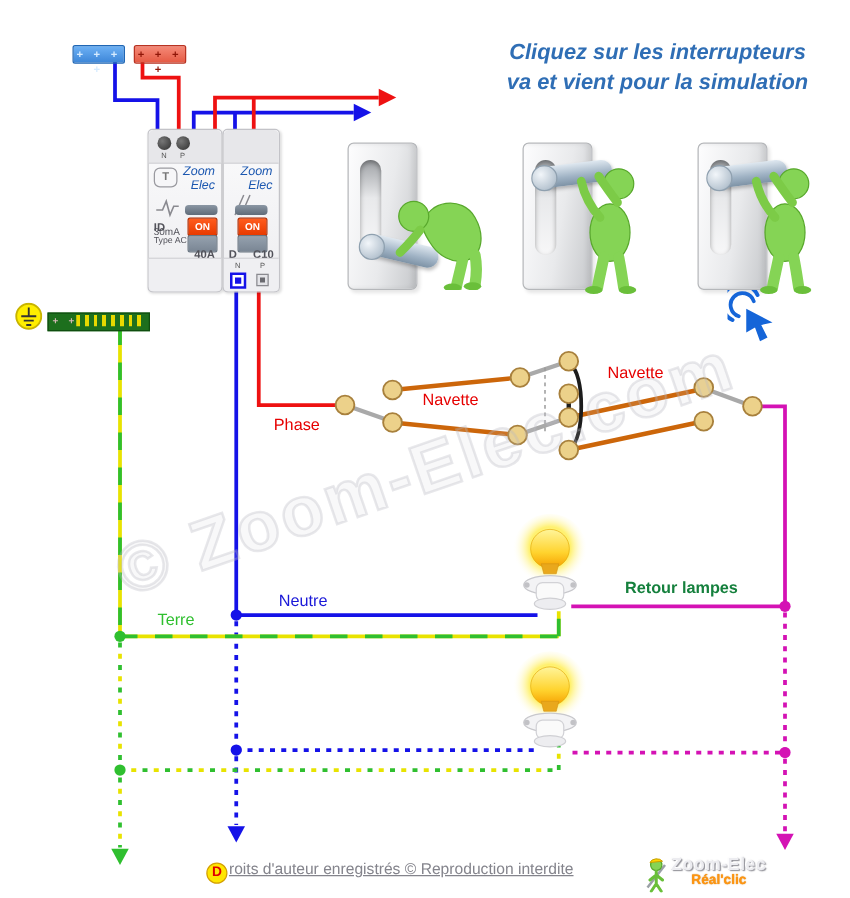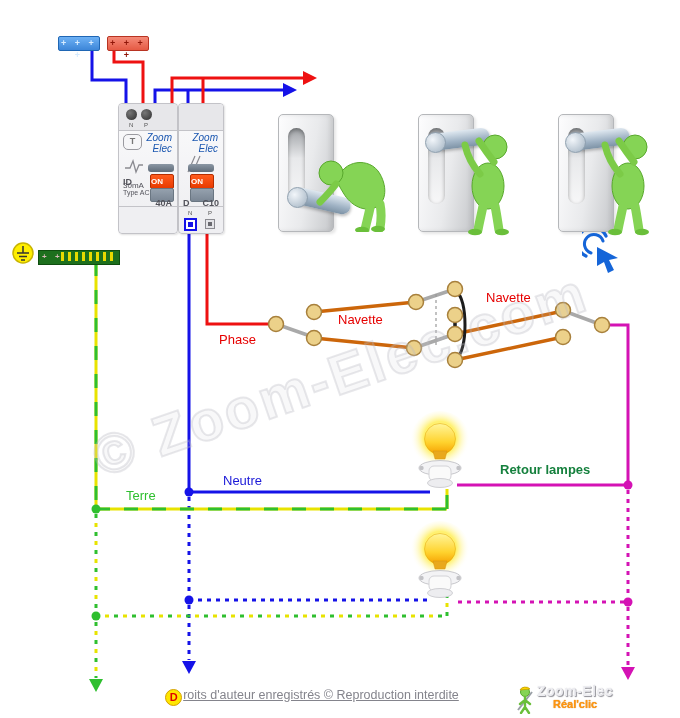--- a/index.html
+++ b/index.html
@@ -28,21 +28,21 @@
       border-top:1px solid #c3c3c8;border-radius:0 0 4px 4px;}
   .term-circle{position:absolute;width:11px;height:11px;border-radius:50%;
       background:radial-gradient(circle at 35% 35%,#777,#2e2e2e);}
   .tlabel{position:absolute;font-size:6px;color:#555;line-height:1;}
   .brand{position:absolute;font-size:10px;font-weight:normal;font-style:italic;color:#1b57b0;
       text-align:right;line-height:1.1;}
   .tbtn{position:absolute;width:17px;height:14px;border:1.5px solid #9a9aa0;border-radius:5px;
       font-size:9px;color:#777;text-align:center;line-height:13px;font-weight:bold;background:#f6f6f8;}
   .levbar{position:absolute;width:26px;height:8px;background:linear-gradient(180deg,#8b97a4,#5f6b78);border-radius:3px;}
   .onbtn{position:absolute;width:22px;height:13px;background:linear-gradient(180deg,#ff5c1e,#e83a00);
-      color:#fff;font-size:8px;font-weight:bold;line-height:13px;border-radius:2px;border:1px solid #b52d00;}
+      color:#fff;font-size:8px;font-weight:bold;text-align:center;line-height:13px;border-radius:2px;border:1px solid #b52d00;}
   .onbase{position:absolute;width:22px;height:12px;background:linear-gradient(180deg,#95a1ae,#7a8694);
       border-radius:2px;border:1px solid #6a7682;}
   .bktext{position:absolute;color:#52525a;line-height:1;}
   .nsq{position:absolute;width:9px;height:9px;border:2px solid #1512e8;background:#fff;}
   .nsq i{position:absolute;left:2px;top:2px;width:5px;height:5px;background:#1512e8;}
   .psq{position:absolute;width:8px;height:8px;border:1.5px solid #8a8a90;background:#e4e4e8;}
   .psq i{position:absolute;left:2px;top:2px;width:4px;height:4px;background:#6a6a70;}
   
   .earthbar{position:absolute;left:38px;top:250px;width:80px;height:13px;background:#1d6f1d;
       border:1px solid #0f4d0f;z-index:2;}
@@ -301,20 +301,24 @@
         <ellipse cx="44" cy="100" rx="7" ry="3.2" fill="#6abf3a"></ellipse>
     </svg>
   </div>
 
   <svg class="comp" style="left:582px;top:232px;" width="40" height="42" viewBox="0 0 40 42">
     <path d="M4,24 A15,15 0 1 1 24,4" stroke="#1565d8" stroke-width="3.2" fill="none" stroke-linecap="round"></path>
     <path d="M9,21 A9.5,9.5 0 1 1 21,9" stroke="#1565d8" stroke-width="3" fill="none" stroke-linecap="round"></path>
     <polygon points="15,15 36,26 27,28 32,38 26,41 22,30 15,34" fill="#1565d8"></polygon>
   </svg>
 
+  <div class="title">
+    <div>Cliquez sur les interrupteurs</div>
+    <div>va et vient pour la simulation</div>
+  </div>
 
   <div class="wlabel" style="left:219px;top:301px;color:#e60000;margin-top:32px;">Phase</div>
   <div class="wlabel" style="left:338px;top:313px;color:#e60000;">Navette</div>
   <div class="wlabel" style="left:486px;top:291px;color:#e60000;">Navette</div>
   <div class="wlabel" style="left:223px;top:474px;color:#1a18d8;">Neutre</div>
   <div class="wlabel" style="left:126px;top:489px;color:#2fbf2f;">Terre</div>
   <div class="wlabel" style="left:500px;top:463px;color:#15803d;font-weight:bold;">Retour lampes</div>
 
   <div class="watermark">© Zoom-Elec.com</div>
 

